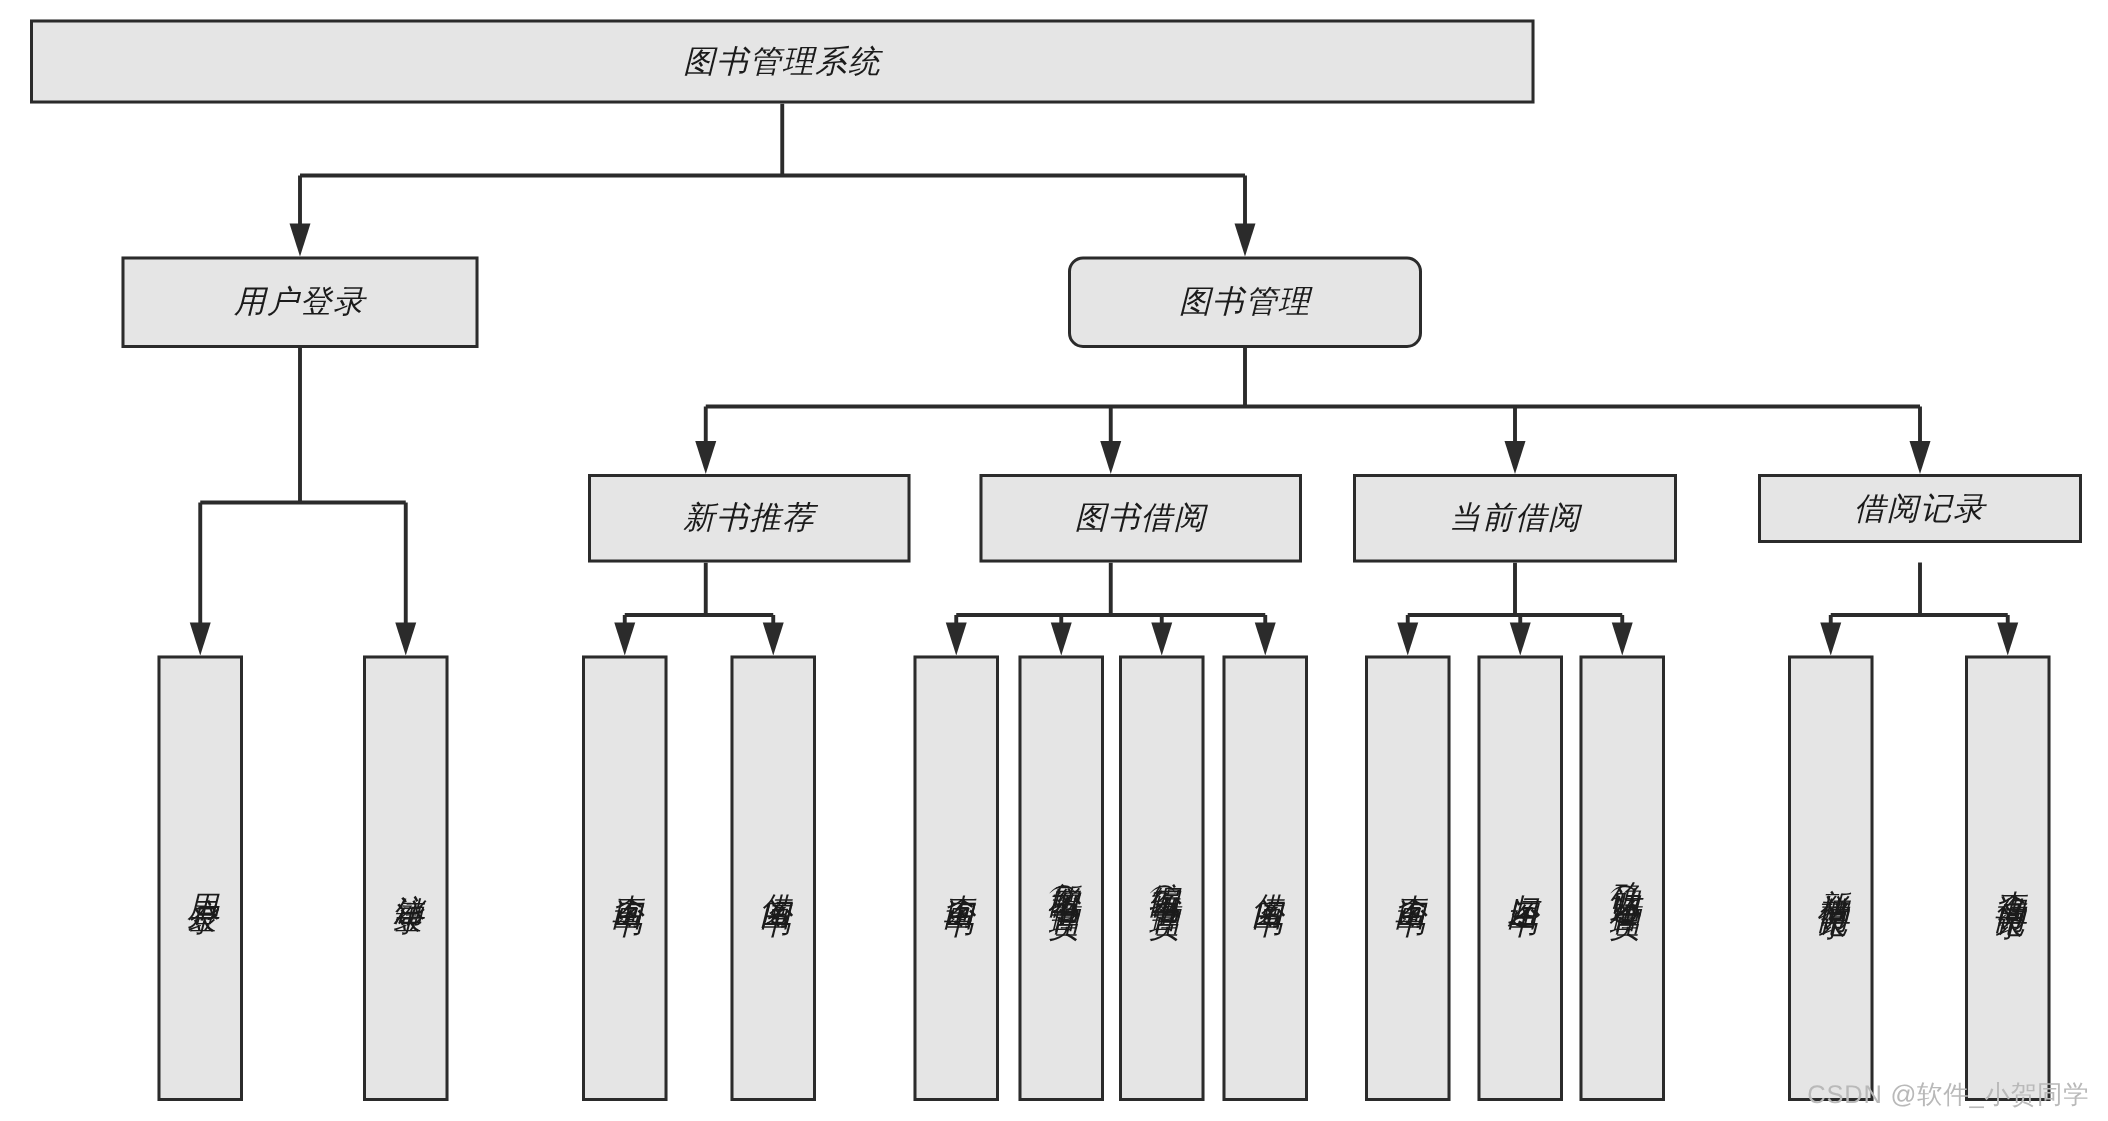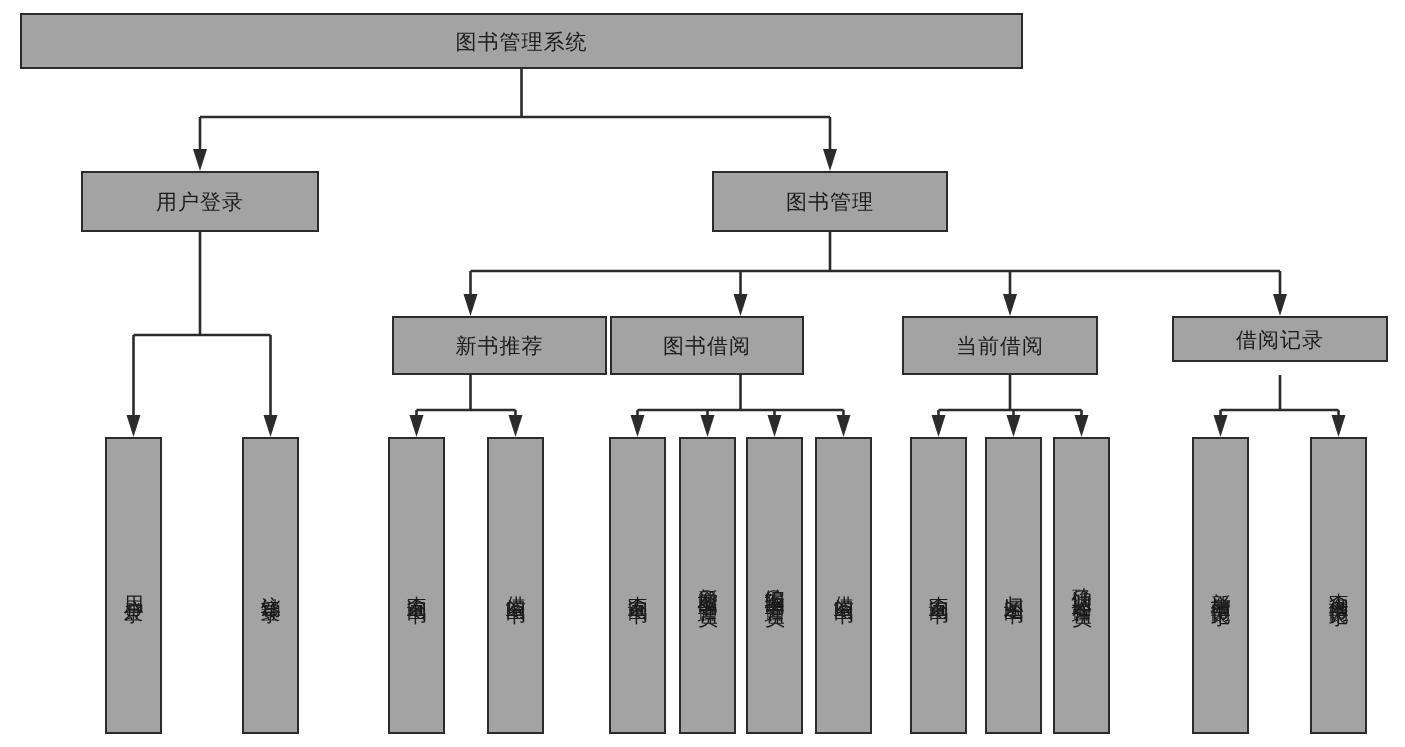--- a/index.html
+++ b/index.html
@@ -21,26 +21,27 @@
     position: absolute;
     left: 0;
     top: 0;
     width: 1405px;
     height: 747px;
     pointer-events: none;
   }
   .node {
     position: absolute;
     box-sizing: border-box;
-    background: #a3a3a3;
+    background: #e5e5e5;
     border: 2px solid #2b2b2b;
     display: flex;
     align-items: center;
     justify-content: center;
     color: #1b1b1b;
+    font-style: italic;
   }
   .node.horiz {
     font-size: 21px;
     letter-spacing: 1px;
   }
   .node.vert {
     font-size: 20px;
     letter-spacing: 2px;
   }
   .node.vert .vtext {
@@ -124,30 +125,30 @@
       <line x1="1338.5" y1="410" x2="1338.5" y2="416" stroke="#2b2b2b" stroke-width="2.6"></line>
     </svg>
 
   <div id="nodes">
       <div class="node horiz" style="left: 20px; top: 13px; width: 1003px; height: 56px;">
         <span class="htext">图书管理系统</span>
       </div>
       <div class="node horiz" style="left: 81px; top: 171px; width: 238px; height: 61px;">
         <span class="htext">用户登录</span>
       </div>
-      <div class="node horiz" style="left: 712px; top: 171px; width: 236px; height: 61px;">
+      <div class="node horiz" style="left: 712px; top: 171px; width: 236px; height: 61px; border-radius: 10px;">
         <span class="htext">图书管理</span>
       </div>
       <div class="node horiz" style="left: 363px; top: 316px; width: 215px; height: 59px; margin-left: 29px;">
         <span class="htext">新书推荐</span>
       </div>
-      <div class="node horiz" style="left: 610px; top: 316px; width: 194px; height: 59px;">
+      <div class="node horiz" style="left: 653px; top: 316px; width: 215px; height: 59px;">
         <span class="htext">图书借阅</span>
       </div>
-      <div class="node horiz" style="left: 902px; top: 316px; width: 196px; height: 59px;">
+      <div class="node horiz" style="left: 902px; top: 316px; width: 216px; height: 59px;">
         <span class="htext">当前借阅</span>
       </div>
       <div class="node horiz" style="left: 1172px; top: 316px; width: 216px; height: 46px;">
         <span class="htext">借阅记录</span>
       </div>
       <div class="node vert" style="left: 105px; top: 437px; width: 57px; height: 297px;">
         <span class="vtext">用户登录</span>
       </div>
       <div class="node vert" style="left: 242px; top: 437px; width: 57px; height: 297px;">
         <span class="vtext">注销登录</span>
@@ -180,14 +181,15 @@
         <span class="vtext">确认归还（管理员）</span>
       </div>
       <div class="node vert" style="left: 1192px; top: 437px; width: 57px; height: 297px;">
         <span class="vtext">新增借阅记录</span>
       </div>
       <div class="node vert" style="left: 1310px; top: 437px; width: 57px; height: 297px;">
         <span class="vtext">查询借阅记录</span>
       </div>
     </div>
 
+  <div class="watermark">CSDN @软件_小贺同学</div>
 
 </div>
 
 </body></html>

